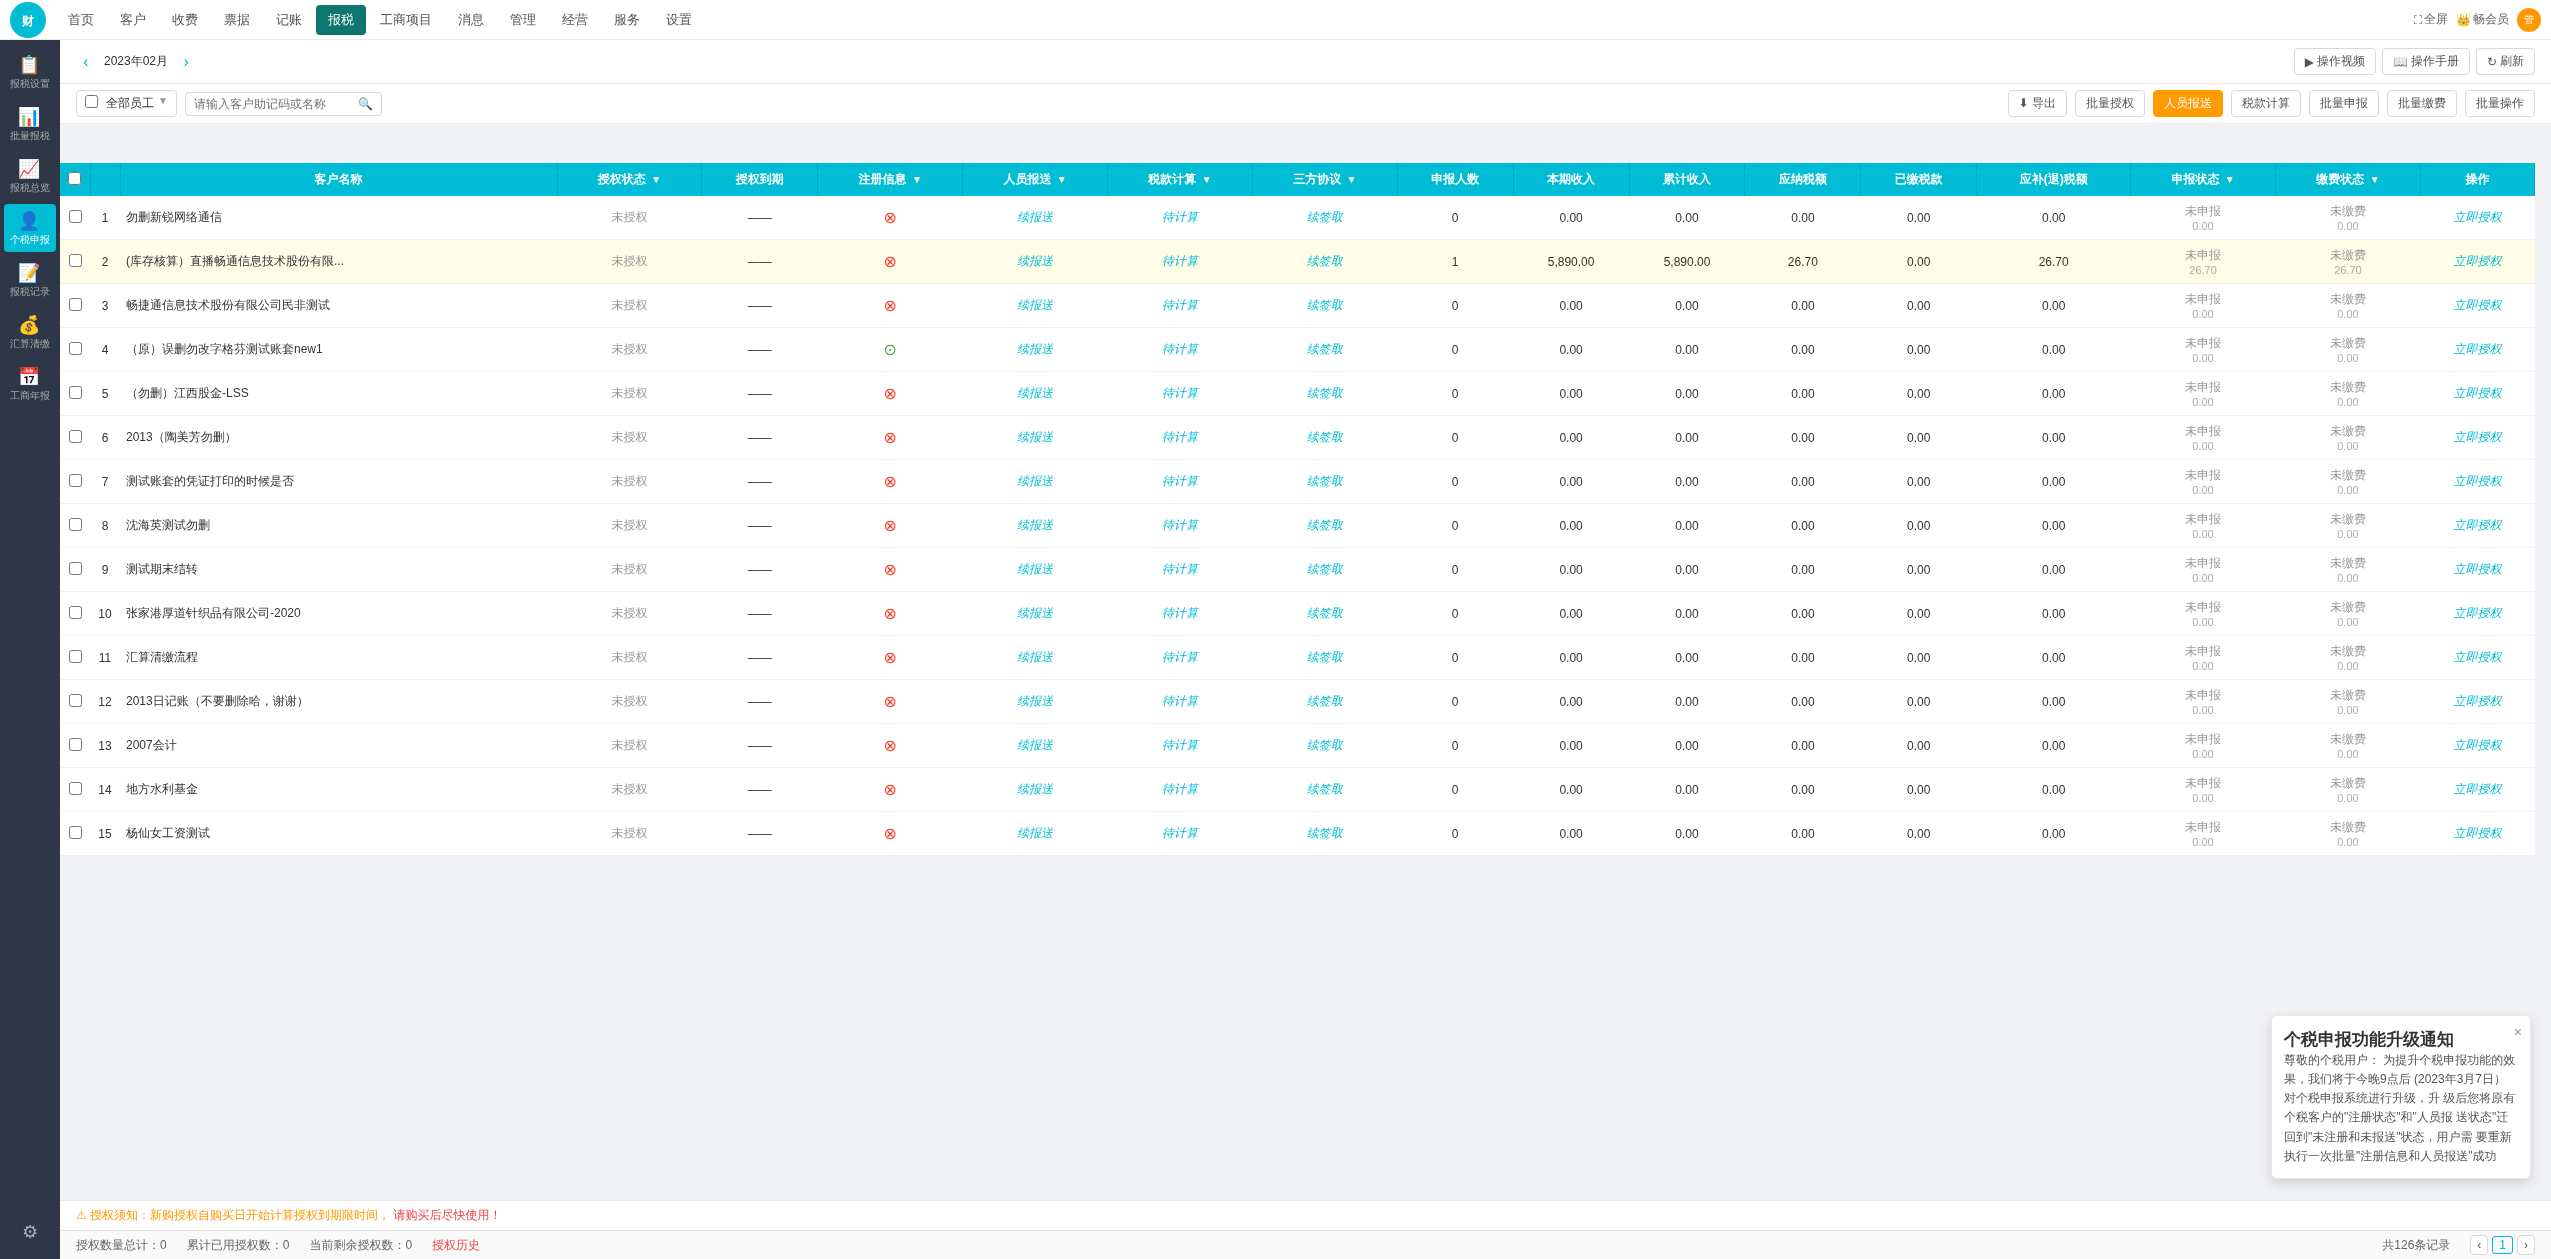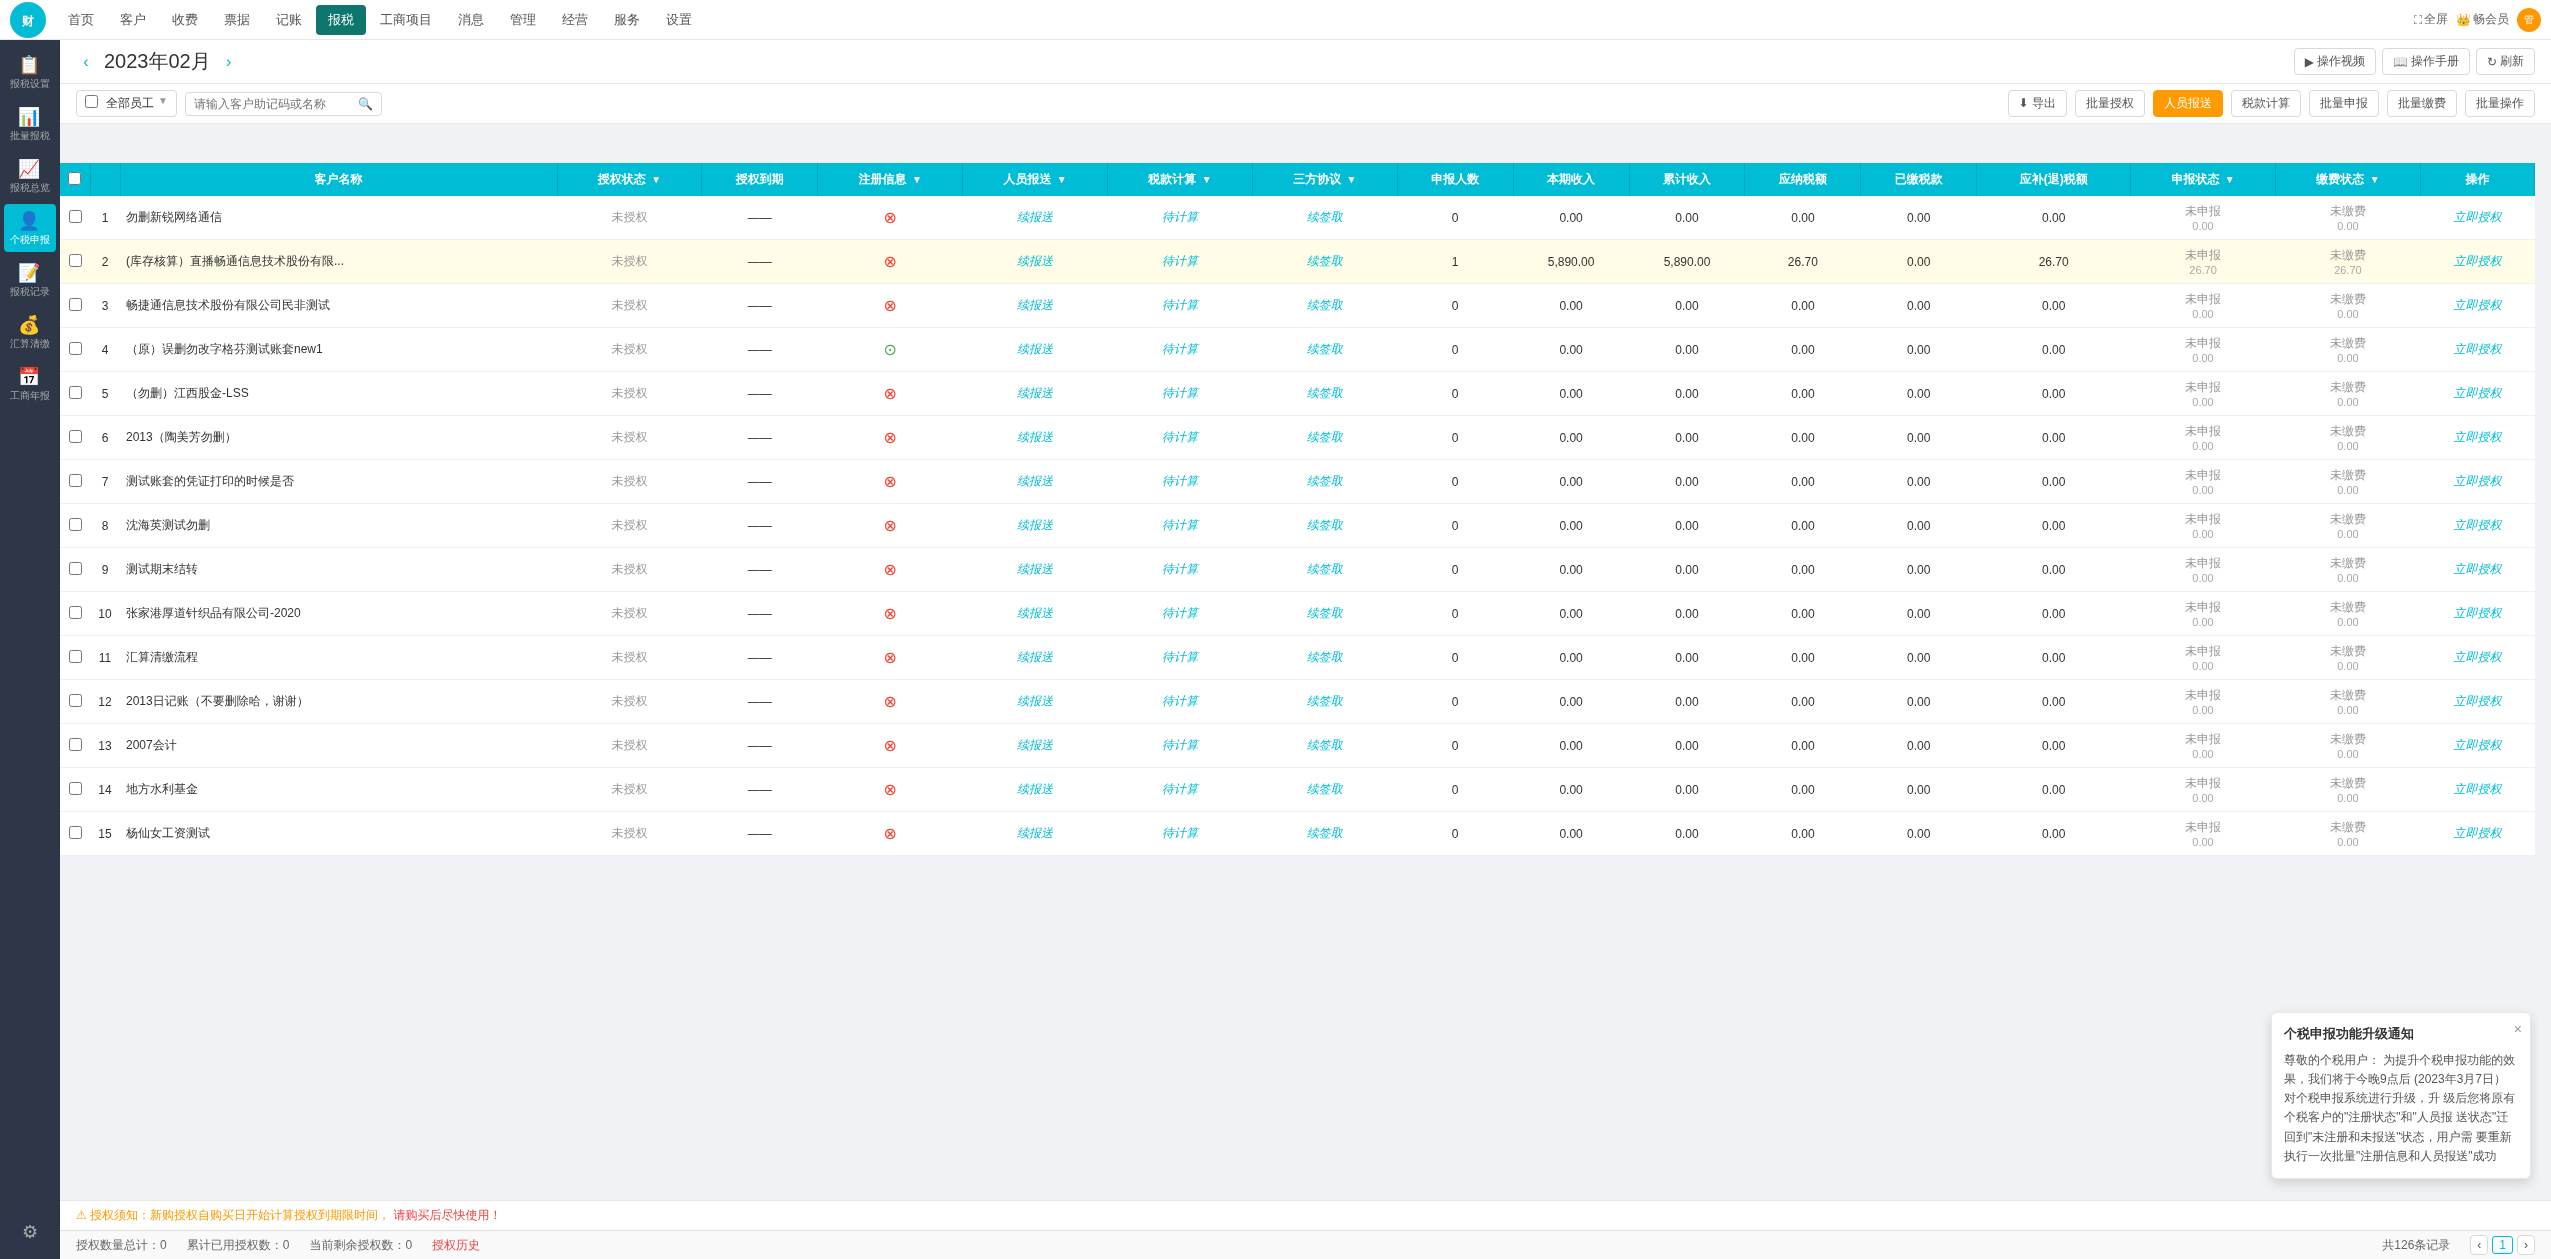--- a/index.html
+++ b/index.html
@@ -43,21 +43,21 @@
     .main { flex: 1; display: flex; flex-direction: column; overflow: hidden; }
     
     
     .page-header {
       background: #fff; padding: 8px 16px;
       display: flex; align-items: center; justify-content: space-between;
       border-bottom: 1px solid #e8e8e8;
     }
     .date-nav { display: flex; align-items: center; gap: 8px; }
     .date-nav-btn { cursor: pointer; color: #00bcd4; font-size: 16px; width: 20px; height: 20px; display: flex; align-items: center; justify-content: center; }
-    .date-label { font-size: 20px; font-weight: 500; }
+    .date-label { font-size: 12px; font-weight: 500; }
     .header-actions { display: flex; gap: 6px; align-items: center; }
     .header-btn {
       padding: 4px 10px; border: 1px solid #d9d9d9; border-radius: 4px;
       cursor: pointer; font-size: 12px; color: #555; background: #fff;
       display: flex; align-items: center; gap: 3px;
     }
     .header-btn.primary { background: #ff9a00; color: #fff; border-color: #ff9a00; }
 
     
     .toolbar {
@@ -118,21 +118,21 @@
     .footer-link { color: #ef4444; cursor: pointer; }
     .pagination { display: flex; align-items: center; gap: 4px; margin-left: auto; }
 
     
     .notification-popup {
       position: fixed; bottom: 80px; right: 20px;
       width: 260px; background: #fff; border: 1px solid #e8e8e8;
       border-radius: 6px; box-shadow: 0 4px 12px rgba(0,0,0,0.15);
       padding: 12px; z-index: 100;
     }
-    .notif-title { font-size: 13px; font-weight: bold; margin-bottom: 8px; }
+    .notif-title { font-size: 17px; font-weight: bold; }
     .notif-content { font-size: 12px; color: #555; line-height: 1.6; }
     .notif-close {
       position: absolute; top: 8px; right: 8px; cursor: pointer;
       color: #999; font-size: 14px;
     }
 
     
     input[type="checkbox"] { cursor: pointer; width: 13px; height: 13px; }
 
     

